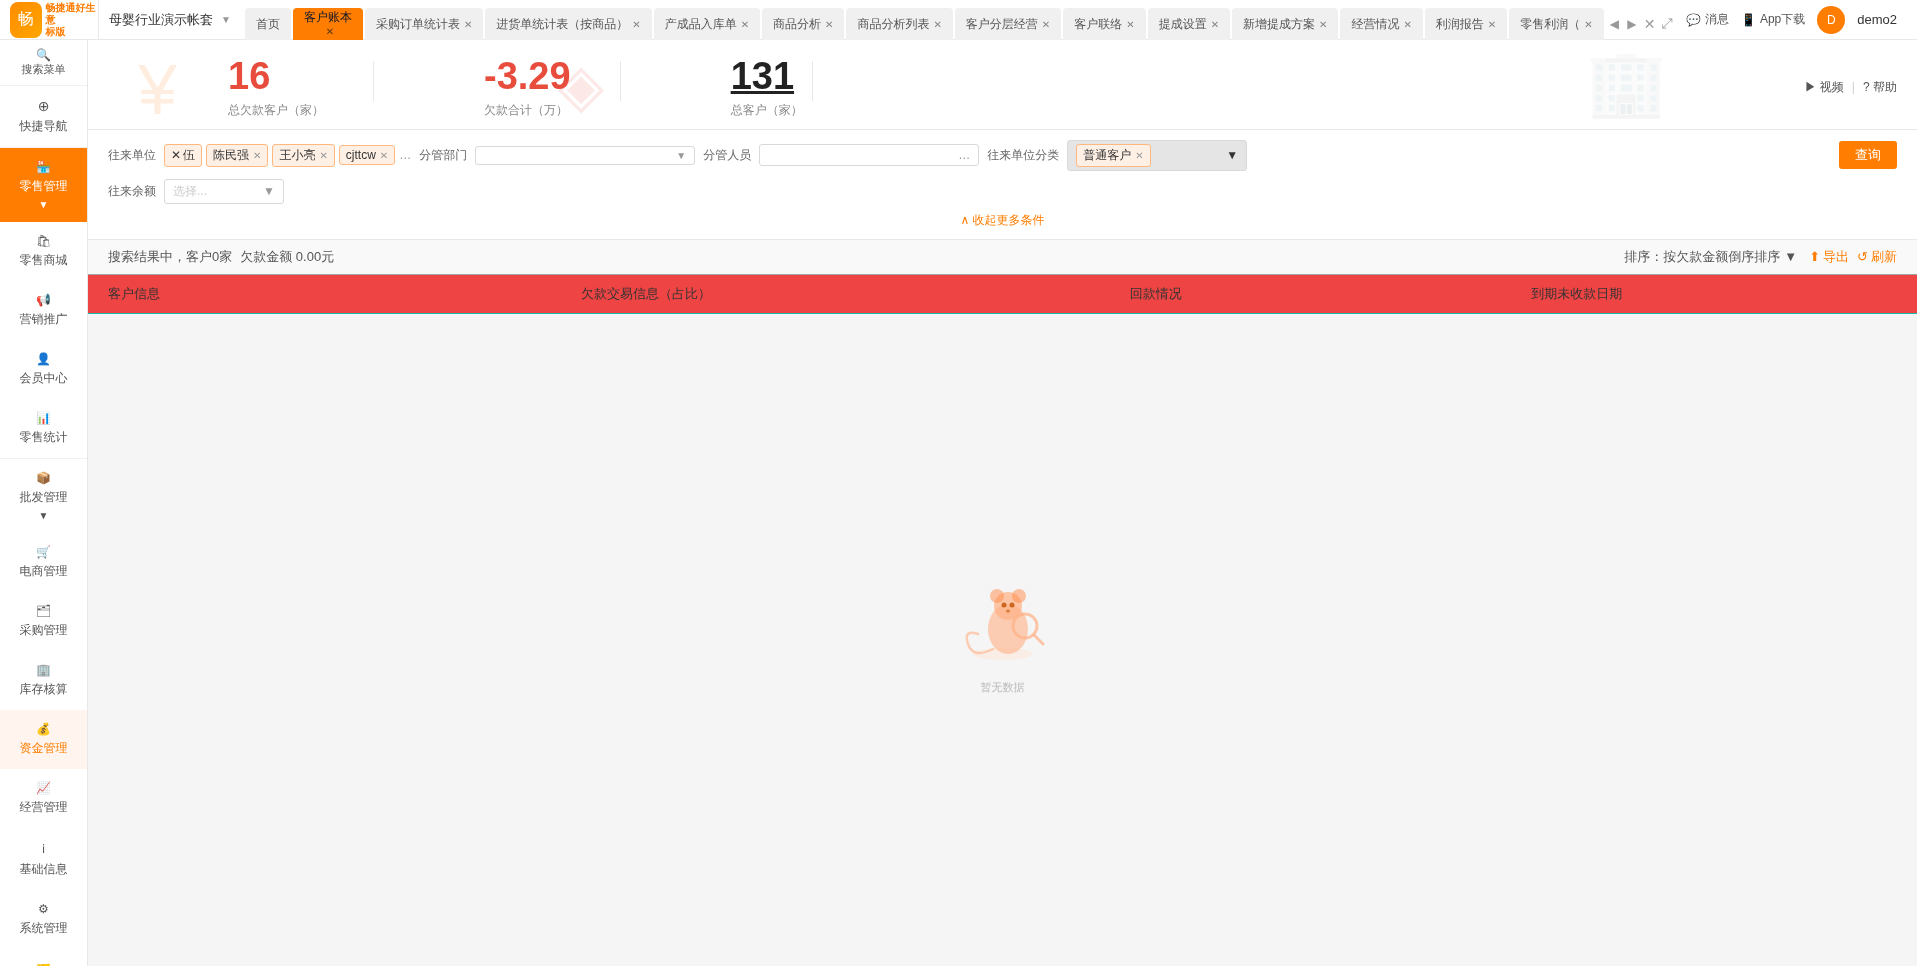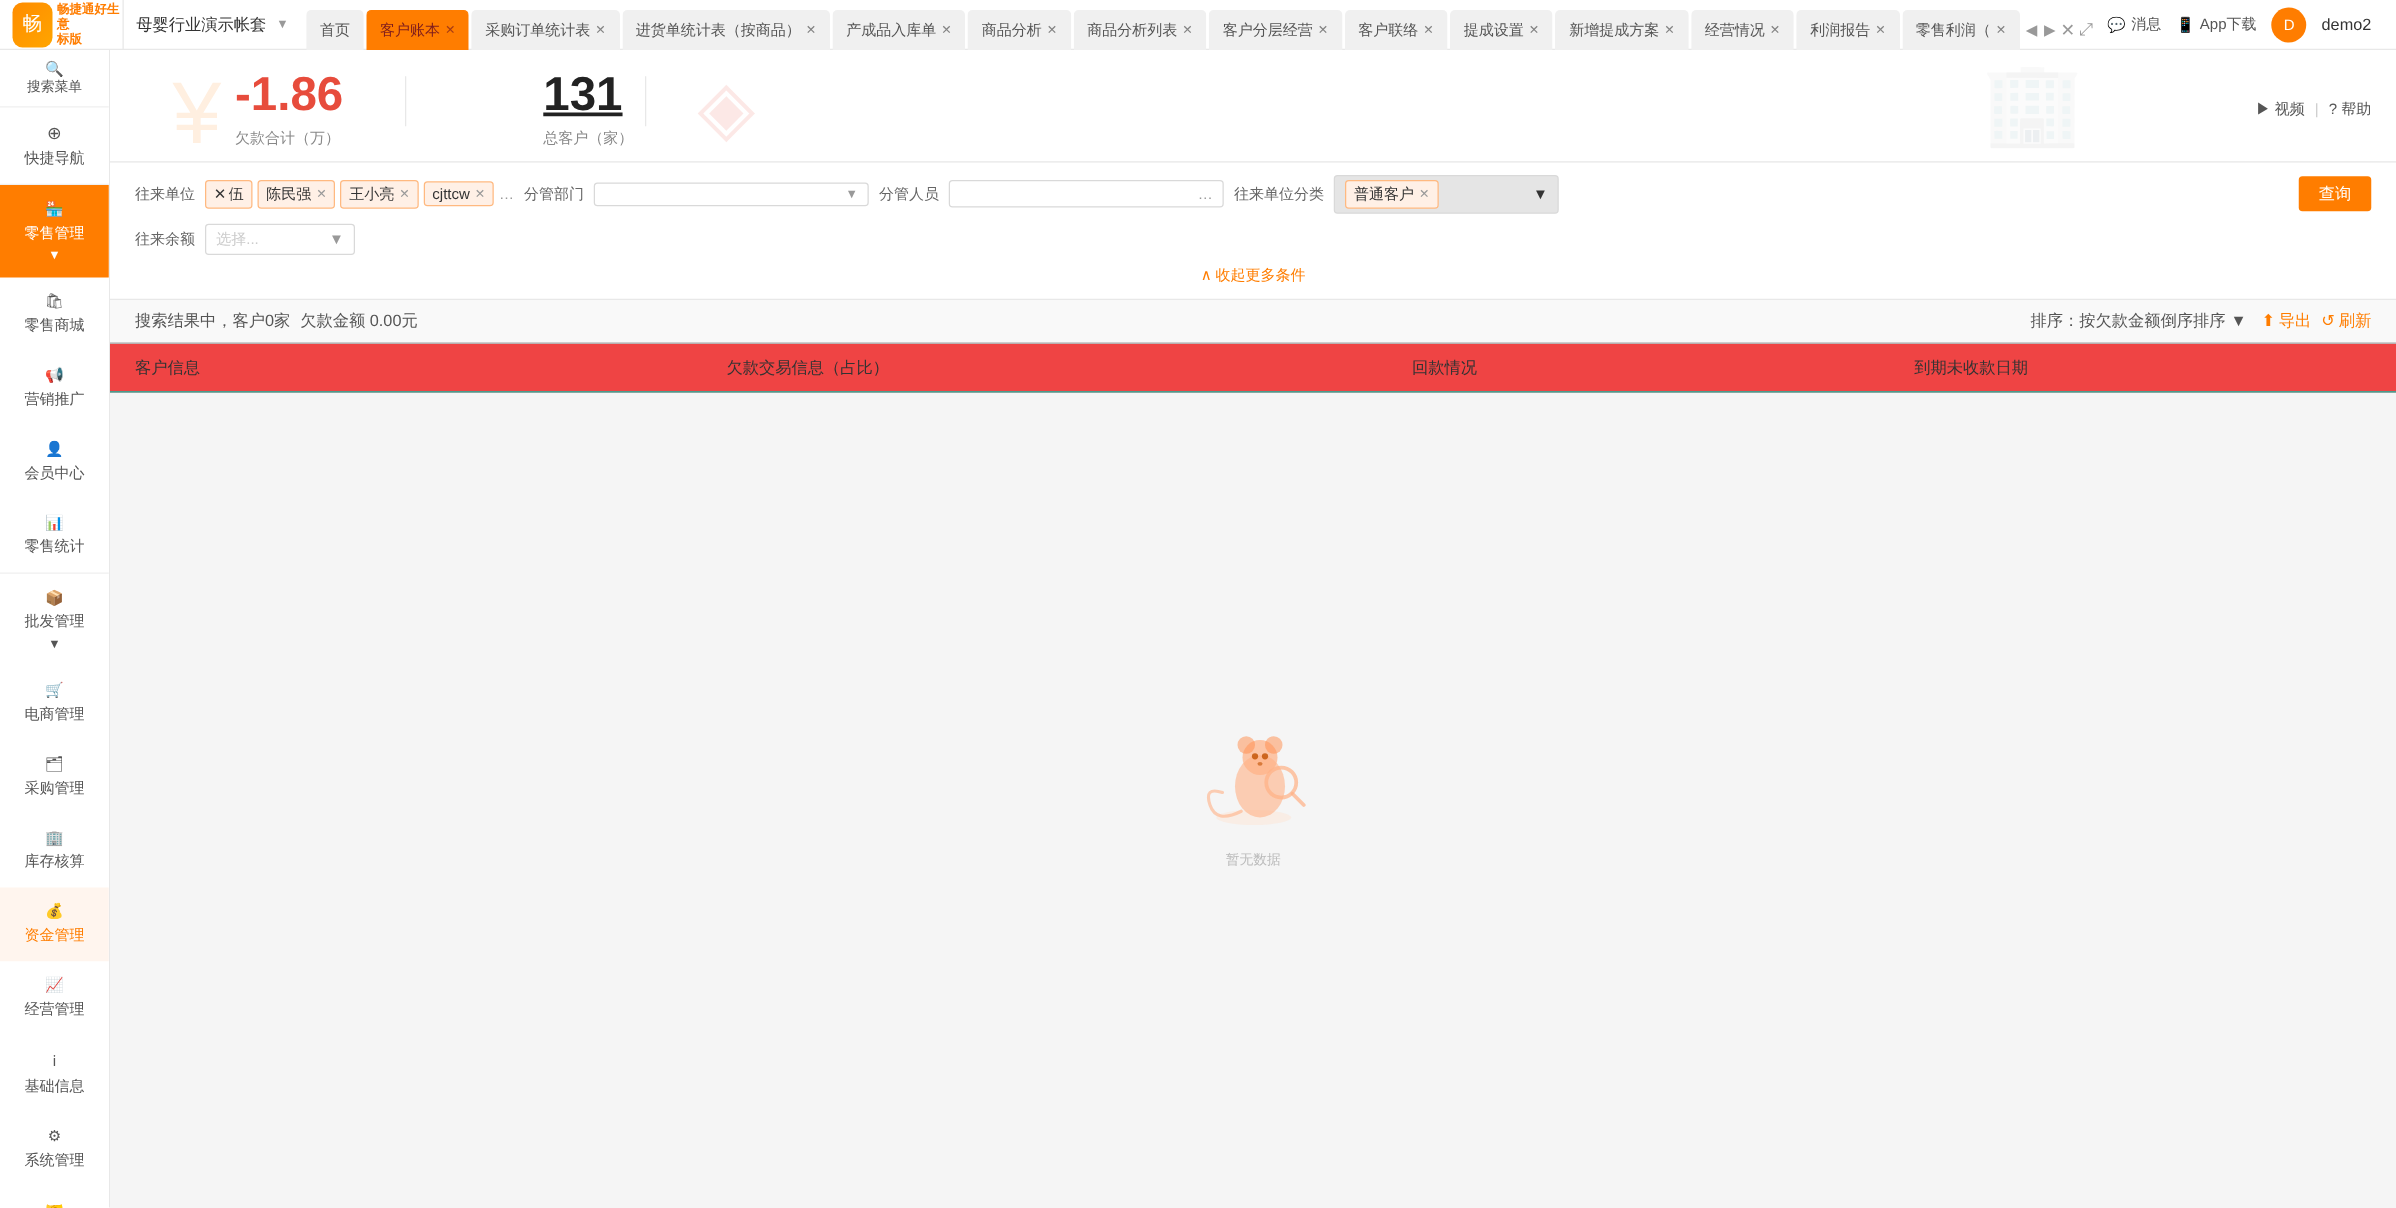--- a/index.html
+++ b/index.html
@@ -13,21 +13,21 @@
     .content-area { flex: 1; display: flex; flex-direction: column; overflow: hidden; }
 
     
     .logo-area { display: flex; align-items: center; width: 88px; min-width: 88px; }
     .logo-icon { width: 36px; height: 36px; background: linear-gradient(135deg, #ff8c00, #ffa500); border-radius: 8px; display: flex; align-items: center; justify-content: center; color: white; font-size: 16px; margin-right: 4px; }
     .logo-text { font-size: 10px; color: #ff7d00; font-weight: bold; line-height: 1.2; }
     .account-selector { display: flex; align-items: center; padding: 0 10px; height: 40px; border-left: 1px solid #e8e8e8; cursor: pointer; font-size: 13px; color: #333; }
     .account-selector .arrow { margin-left: 8px; color: #999; font-size: 10px; }
     .top-nav-tabs { display: flex; flex: 1; overflow: hidden; height: 40px; align-items: flex-end; padding-left: 4px; }
     .nav-tab { display: flex; align-items: center; padding: 0 10px; height: 32px; border-radius: 4px 4px 0 0; font-size: 12px; cursor: pointer; white-space: nowrap; color: #666; border: 1px solid transparent; border-bottom: none; margin-right: 2px; }
-    .nav-tab.active { background: #ff7d00; color: #7f1d1d; border-color: #ff7d00; }
+    .nav-tab.active { background: #ff7d00; color: #0f172a; border-color: #ff7d00; flex-direction: column; }
     .nav-tab.inactive { background: #f0f0f0; color: #555; }
     .nav-tab .close-btn { margin-left: 4px; font-size: 10px; color: inherit; opacity: 0.7; cursor: pointer; }
     .top-right { display: flex; align-items: center; gap: 12px; padding: 0 10px; margin-left: auto; }
     .top-right-item { display: flex; align-items: center; gap: 4px; cursor: pointer; font-size: 12px; color: #555; }
     .avatar { width: 28px; height: 28px; border-radius: 50%; background: #ff7d00; display: flex; align-items: center; justify-content: center; color: white; font-size: 12px; }
 
     
     .tab-nav-arrow { width: 20px; height: 32px; display: flex; align-items: center; justify-content: center; cursor: pointer; color: #999; font-size: 12px; }
 
     
@@ -261,23 +261,27 @@
 
     <div class="content-area">
 
       <div class="page-header" style="position:relative; overflow:hidden;">
         <div class="stats-row">
 
           <div style="position:absolute; left:50px; top:10px; opacity:0.12; font-size:70px; color:#ff7d00; pointer-events:none;">¥</div>
           <div style="position:absolute; left:470px; top:10px; opacity:0.12; font-size:60px; color:#e74c3c; pointer-events:none;">◈</div>
           <div style="position:absolute; right:250px; top:5px; opacity:0.1; font-size:65px; color:#5b9bd5; pointer-events:none;">🏢</div>
 
+          <div class="stat-block" style="padding-left:120px; padding-right:80px;">
+            <div class="stat-value" style="color:#e74c3c; font-size:38px;">16</div>
+            <div class="stat-label">总欠款客户（家）</div>
+          </div>
 
           <div class="stat-block" style="padding-left:80px; padding-right:80px;">
-            <div class="stat-value red" style="font-size:38px;">-1.86</div>
+            <div class="stat-value red" style="font-size:38px;">-3.29</div>
             <div class="stat-label">欠款合计（万）</div>
           </div>
 
           <div class="stat-block" style="padding-left:80px; padding-right:40px;">
             <div class="stat-value dark" style="font-size:38px;">131</div>
             <div class="stat-label">总客户（家）</div>
           </div>
 
           <div class="page-actions">
             <span>▶ 视频</span>

